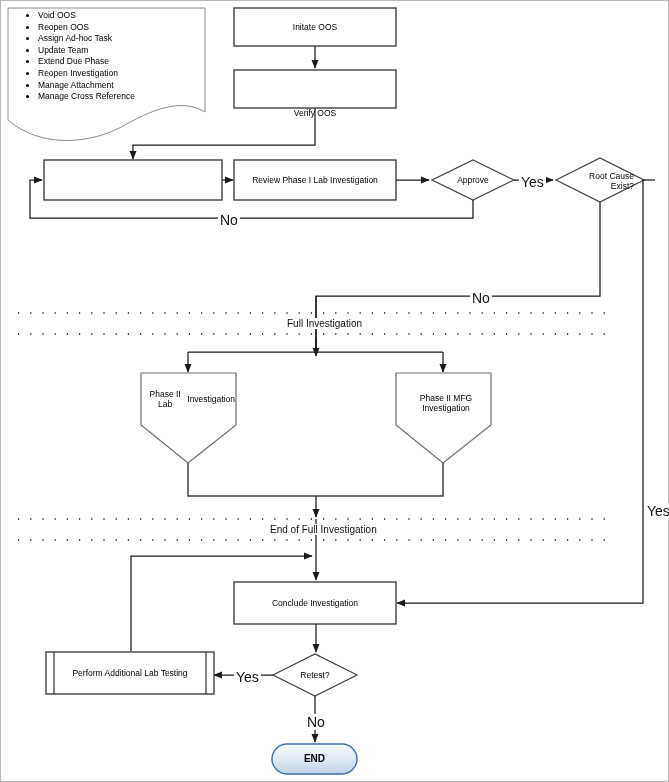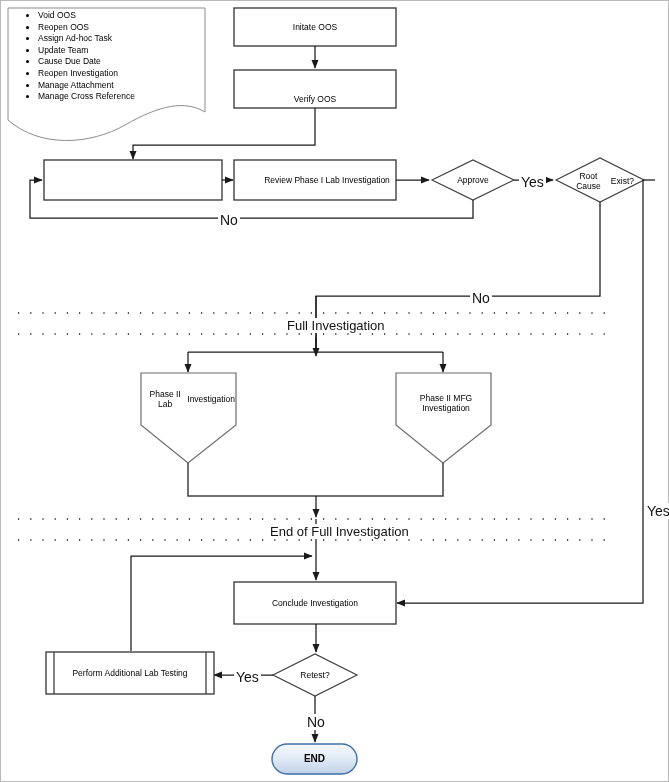--- a/index.html
+++ b/index.html
@@ -21,21 +21,21 @@
     position:absolute;
     font-size:14px;
     color:#111;
     background:#ffffff;
     padding:0 2px;
     font-family:"Liberation Sans",sans-serif;
     white-space:nowrap;
   }
   .band-lbl{
     position:absolute;
-    font-size:13px;
+    font-size:10px;
     color:#111;
     background:#ffffff;
     padding:0 3px;
     font-family:"Liberation Sans",sans-serif;
     white-space:nowrap;
   }
   .note-list{
     position:absolute;
     left:14px;top:10px;
     width:192px;
@@ -154,37 +154,37 @@
       <rect x="272" y="744" width="85" height="30" rx="15" ry="15" fill="url(#endgrad)" stroke="#3f6fa8" stroke-width="1.4"></rect>
     </g>
   </svg>
 
   <div class="note-list">
     <ul id="note-items">
         <li>Void OOS</li>
         <li>Reopen OOS</li>
         <li>Assign Ad-hoc Task</li>
         <li>Update Team</li>
-        <li>Cause Due Date</li>
+        <li>Extend Due Phase</li>
         <li>Reopen Investigation</li>
         <li>Manage Attachment</li>
         <li>Manage Cross Reference</li>
       </ul>
   </div>
 
   <div class="node-text" style="left:234px;top:8px;width:162px;height:38px;">Initate OOS</div>
 
-  <div class="node-text" style="left:234px;top:74px;width:162px;height:50px;">Verify OOS</div>
-
-
-  <div class="node-text" style="left:234px;top:160px;width:162px;height:40px;margin-left:12px;">Review Phase I Lab Investigation</div>
+  <div class="node-text" style="left:234px;top:88px;width:162px;height:50px;">Verify OOS</div>
+
+
+  <div class="node-text" style="left:234px;top:160px;width:162px;height:40px;">Review Phase I Lab Investigation</div>
 
   <div class="node-text" style="left:438px;top:160px;width:70px;height:40px;">Approve</div>
 
-  <div class="node-text" style="left:566px;top:161px;width:68px;height:40px;flex-direction:row;">
+  <div class="node-text" style="left:566px;top:161px;width:68px;height:40px;flex-direction:column;align-items:flex-end;">
     <span>Root Cause</span>
     <span>Exist?</span>
   </div>
 
   <div class="node-text" style="left:143px;top:381px;width:92px;height:36px;">
     <span>Phase II Lab</span>
     <span>Investigation</span>
   </div>
 
   <div class="node-text" style="left:398px;top:385px;width:96px;height:36px;flex-direction:column;">

